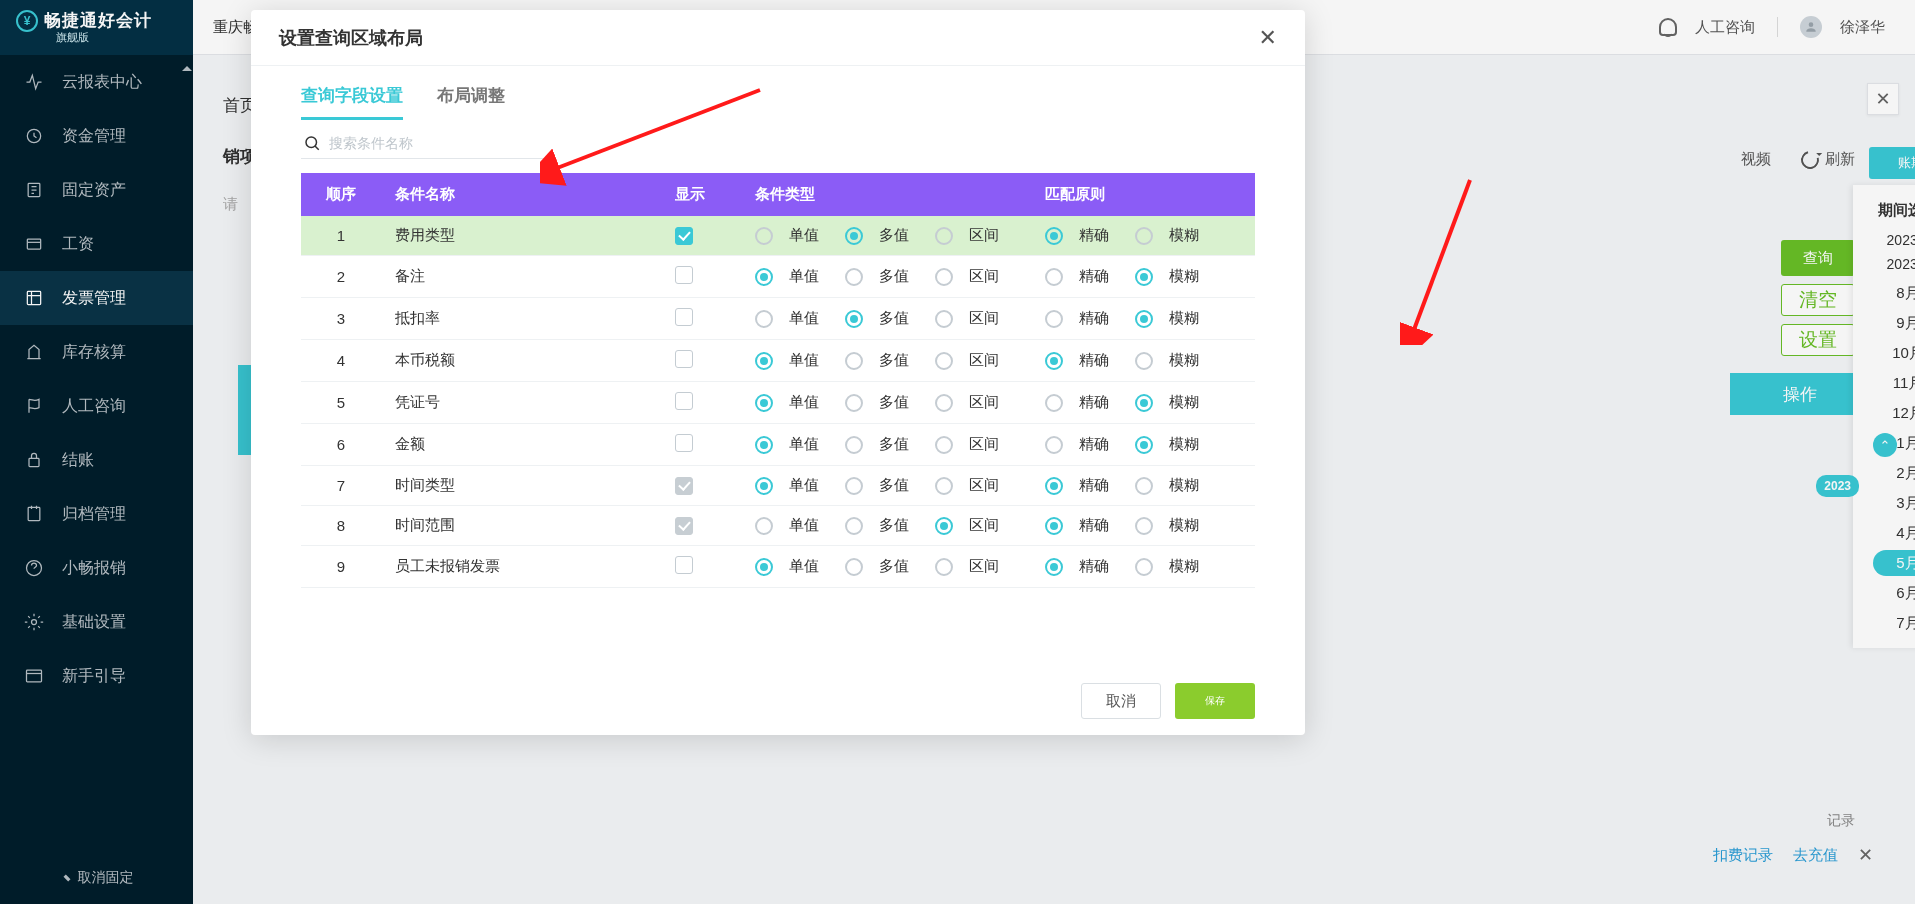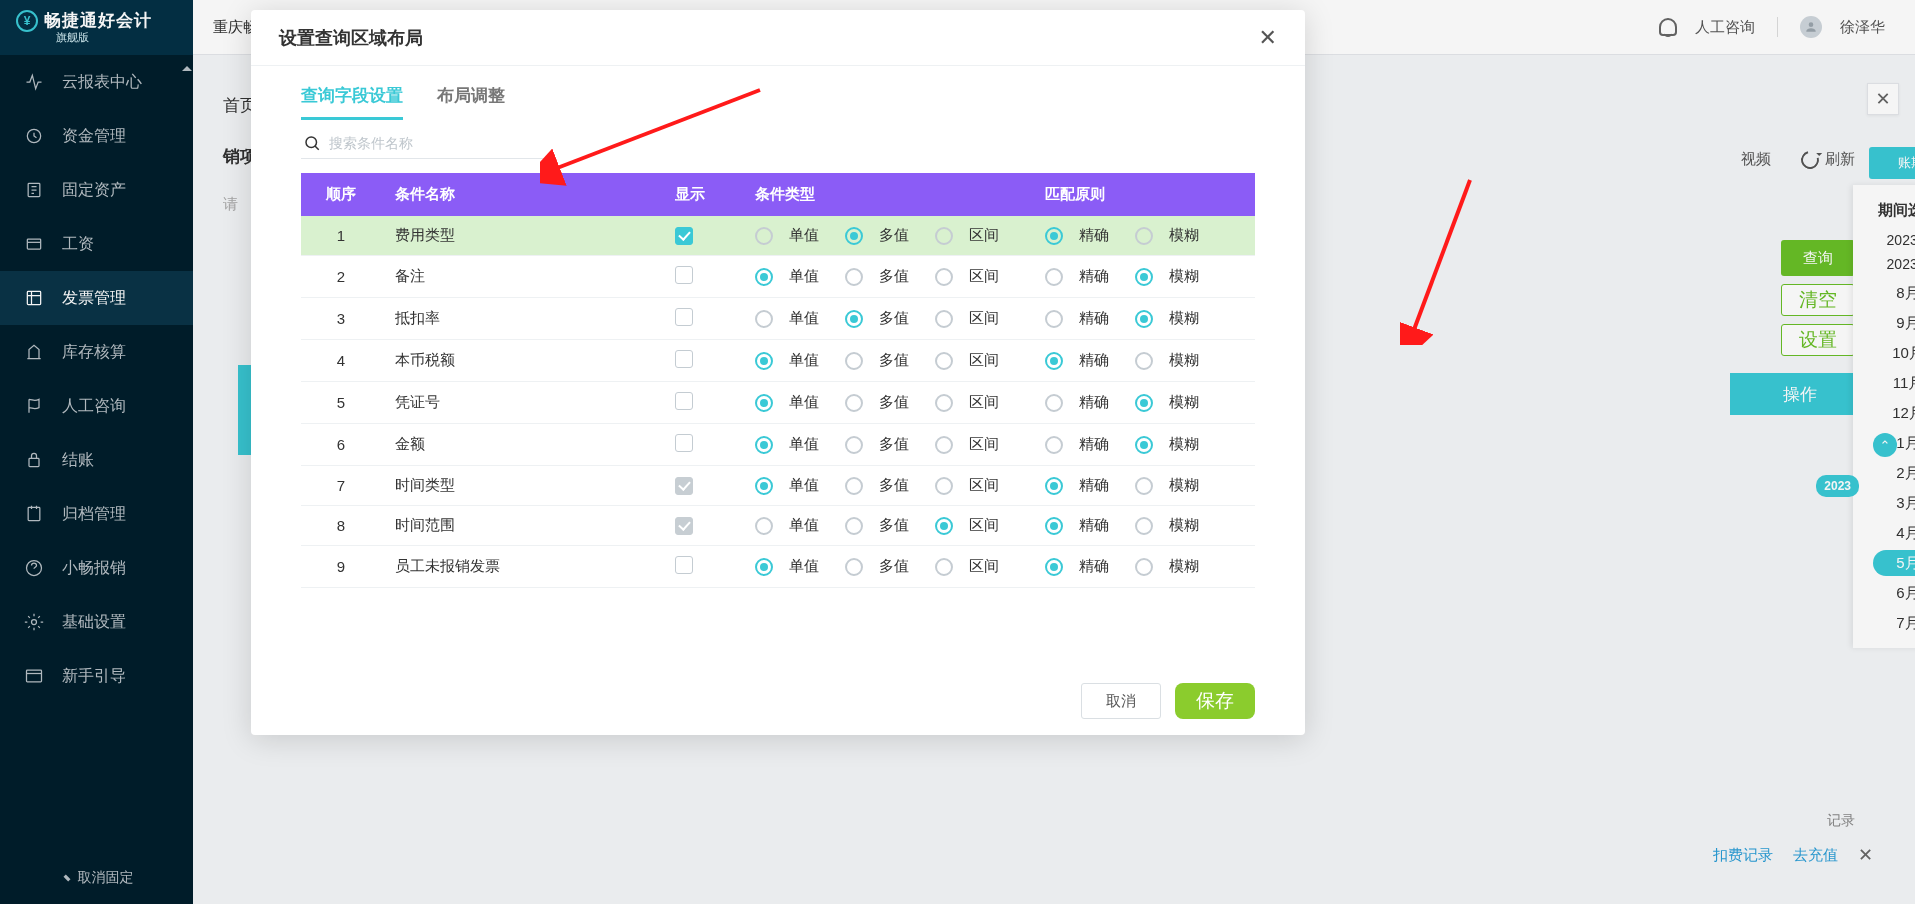--- a/index.html
+++ b/index.html
@@ -91,21 +91,21 @@
   .chk.dis { background:#eceff1; }
   .chk.dis.on { background:#c7ceD3; border-color:#c7ceD3; }
   .chk.dis.on::after { border-color:#fff; }
   .radios { display:flex; gap:26px; }
   .radio { display:flex; align-items:center; gap:16px; }
   .rdot { width:18px; height:18px; border:2px solid #c5ccd2; border-radius:50%; display:inline-flex; align-items:center; justify-content:center; }
   .rdot.sel { border-color:#3ac9d6; }
   .rdot.sel::after { content:""; width:8px; height:8px; background:#3ac9d6; border-radius:50%; }
   .modal-foot { height:68px; display:flex; align-items:center; justify-content:flex-end; gap:14px; padding:0 50px; }
   .btn-plain { height:36px; width:80px; border:1px solid #dadfe3; background:#fff; border-radius:3px; font-size:15px; color:#555; }
-  .btn-primary { height:36px; width:80px; border:none; background:#8bcc2d; color:#fff; border-radius:8px; font-size:19px; }
+  .btn-primary { height:36px; width:80px; border:none; background:#8bcc2d; color:#fff; border-radius:3px; font-size:10px; }
 
   
   .arrow-svg { position:absolute; pointer-events:none; }
 </style>
 </head>
 <body>
 
 <div class="topbar">
   <div class="logo-area">
     <div class="logo-line">

